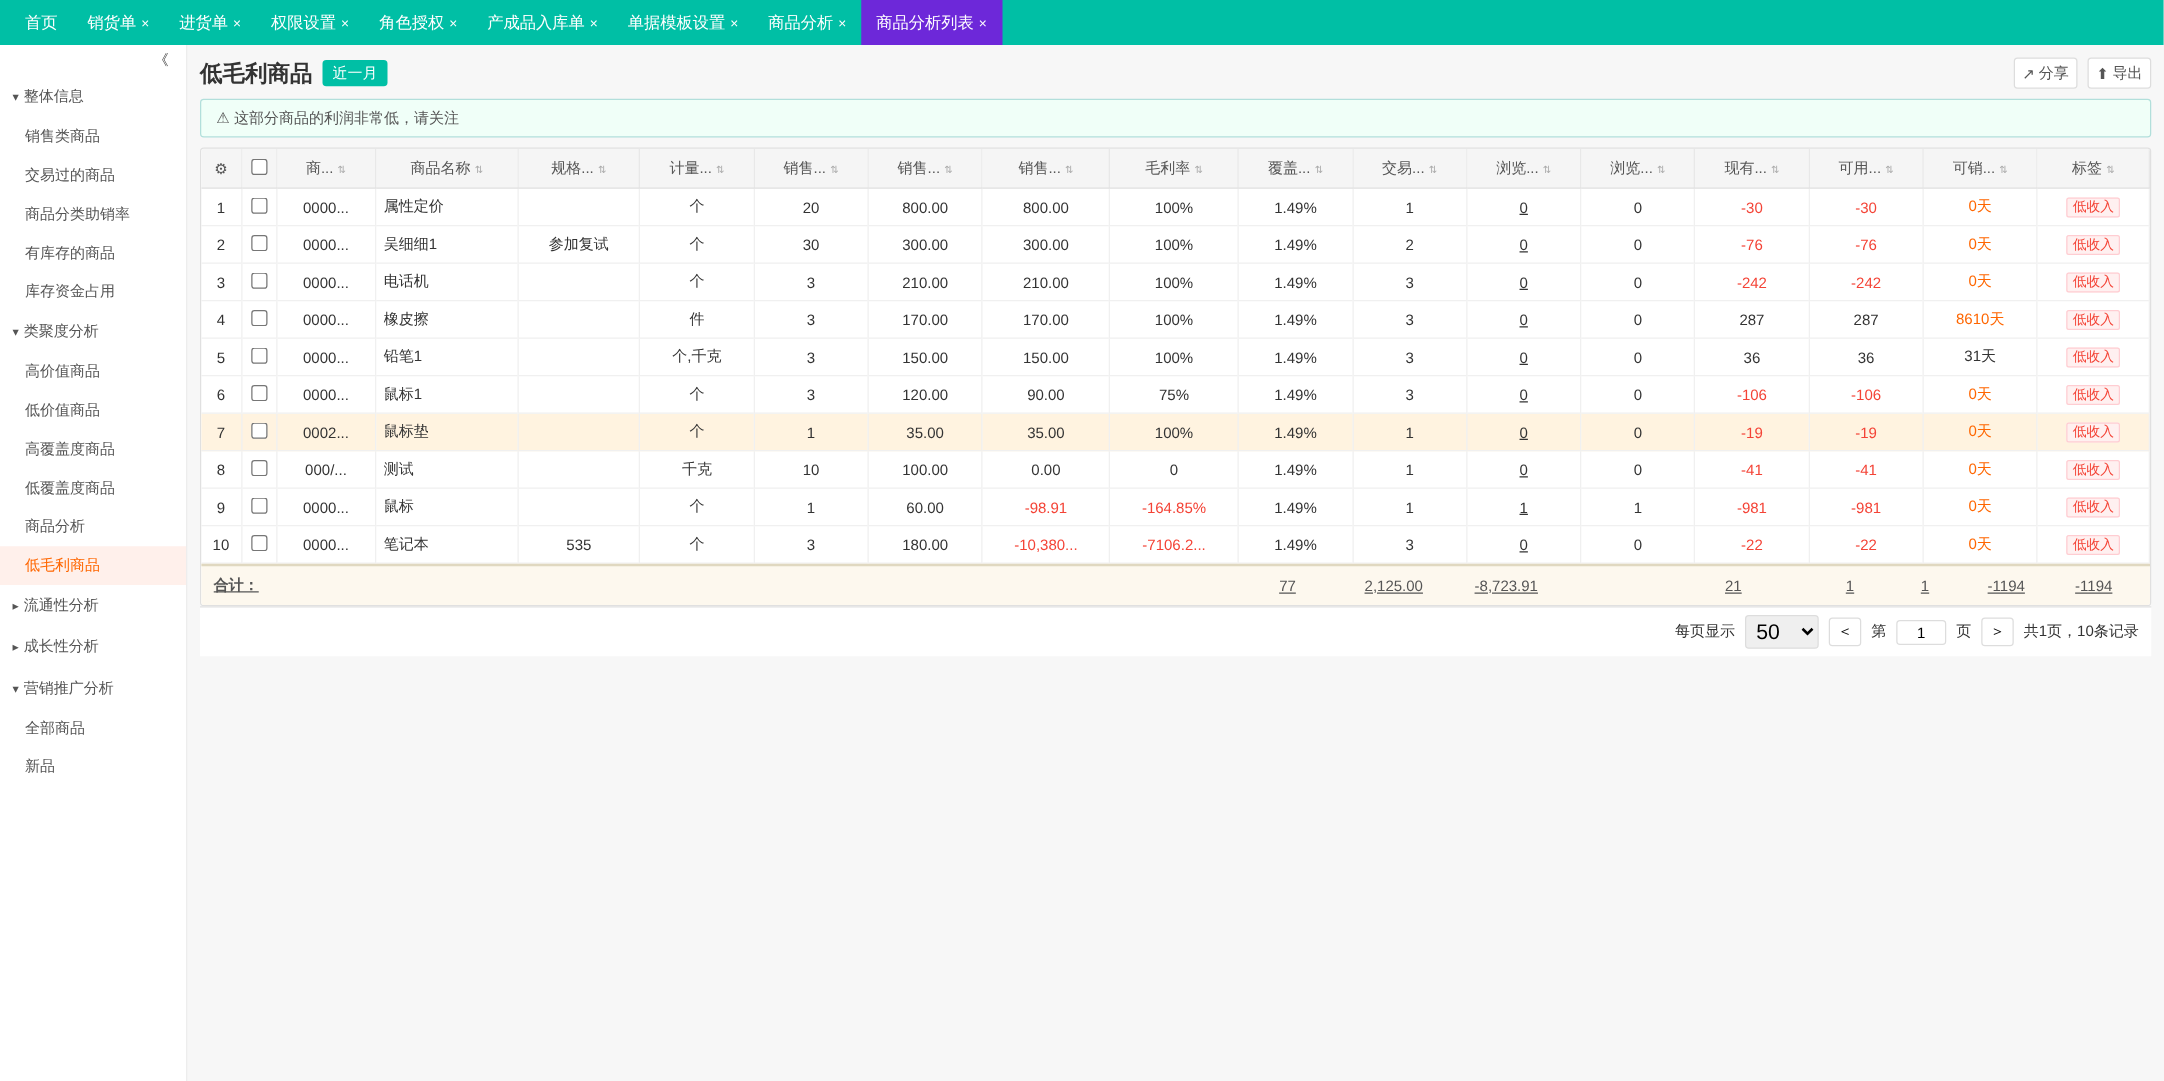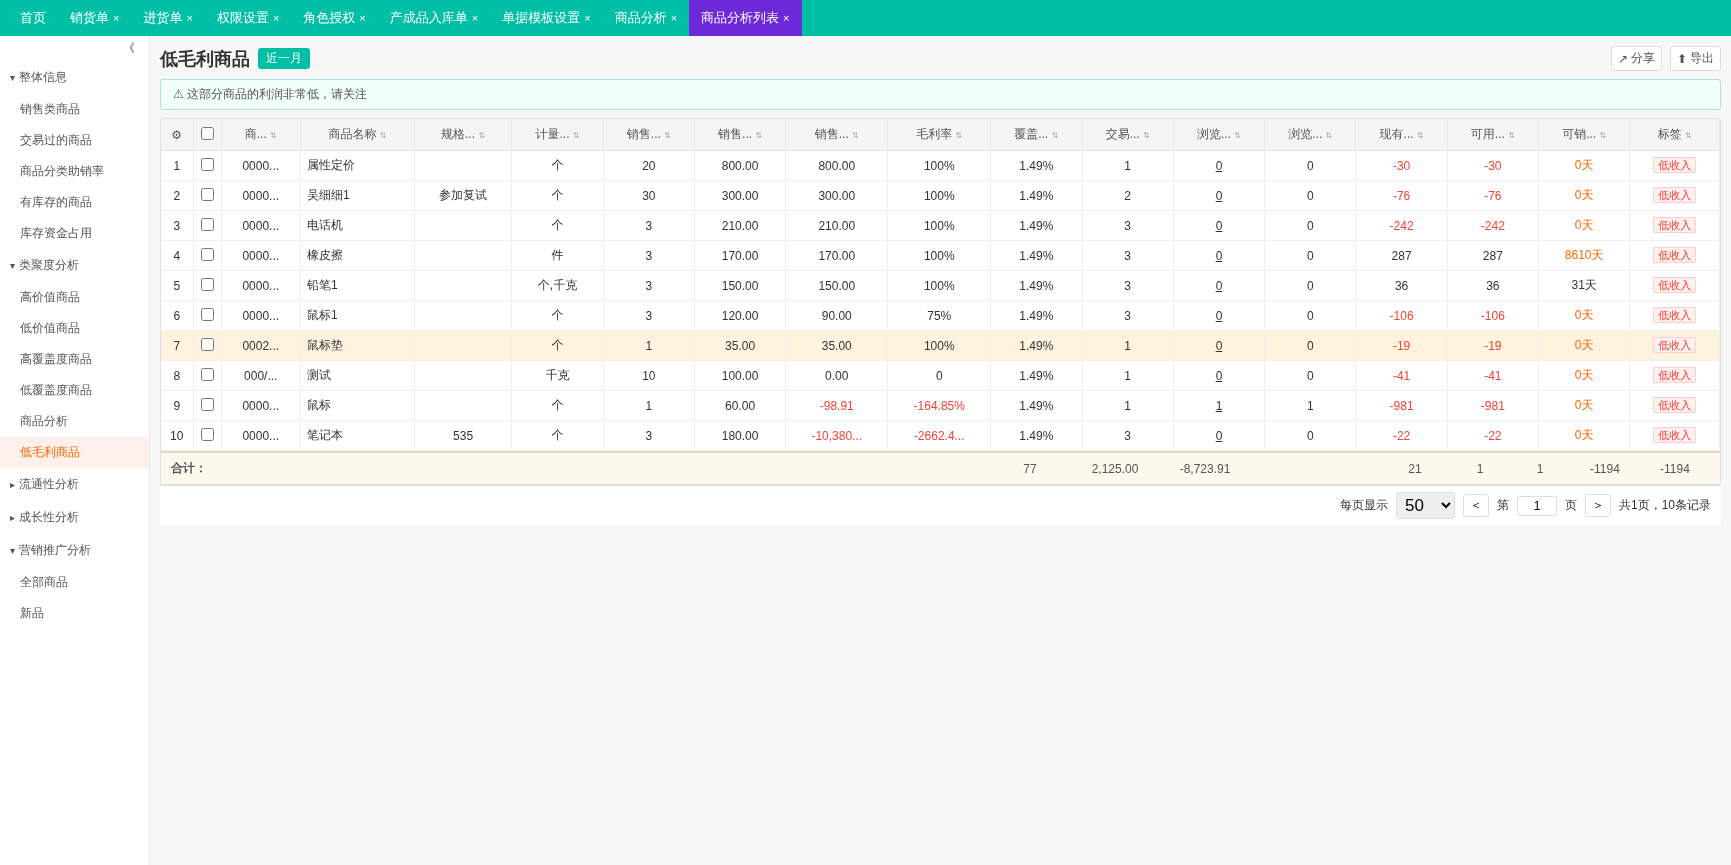--- a/index.html
+++ b/index.html
@@ -160,20 +160,21 @@
 
     
     .table-footer {
       background: #fdf8ee;
       border-top: 2px solid #e0d8c0;
       padding: 7px 10px;
       display: flex;
       align-items: center;
       font-size: 12px;
       color: #555;
+      text-decoration: underline;
     }
     .footer-total-label { font-weight: bold; margin-right: 20px; }
 
     
     .pagination-bar {
       display: flex;
       align-items: center;
       justify-content: flex-end;
       padding: 6px 10px;
       background: #fff;
@@ -511,42 +512,42 @@
             <tr>
     <td>10</td>
     <td><input type="checkbox" style=""></td>
     <td>0000...</td>
     <td class="text-left">笔记本</td>
     <td>535</td>
     <td>个</td>
     <td>3</td>
     <td>180.00</td>
     <td style="color:#f44336">-10,380...</td>
-    <td style="color:#f44336">-2662.4...</td>
+    <td style="color:#f44336">-7106.2...</td>
     <td>1.49%</td>
     <td>3</td>
     <td><span class="link-underline">0</span></td>
     <td>0</td>
     <td style="color:#f44336">-22</td>
     <td style="color:#f44336">-22</td>
     <td style="color:#ff6600">0天</td>
     <td><span class="tag-red">低收入</span></td>
   </tr>
           </tbody>
       </table>
 
       <div class="table-footer">
         <span class="footer-total-label">合计：</span>
         <span style="flex:1"></span>
         <span style="width:80px; text-align:center;">77</span>
         <span style="width:90px; text-align:center;">2,125.00</span>
         <span style="width:90px; text-align:center;">-8,723.91</span>
         <span style="width:70px; text-align:center;"></span>
         <span style="width:60px; text-align:center;"></span>
-        <span style="width:70px; text-align:center;">21</span>
+        <span style="width:70px; text-align:left;">21</span>
         <span style="width:60px; text-align:center;">1</span>
         <span style="width:60px; text-align:center;">1</span>
         <span style="width:70px; text-align:center;">-1194</span>
         <span style="width:70px; text-align:center;">-1194</span>
       </div>
     </div>
 
     <div class="pagination-bar">
       <span>每页显示</span>
       <select class="page-size-select">

